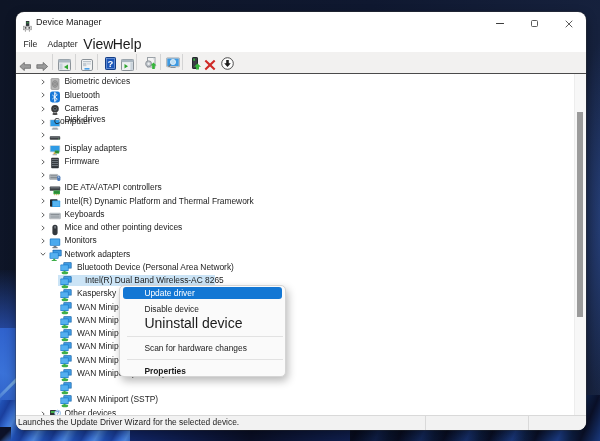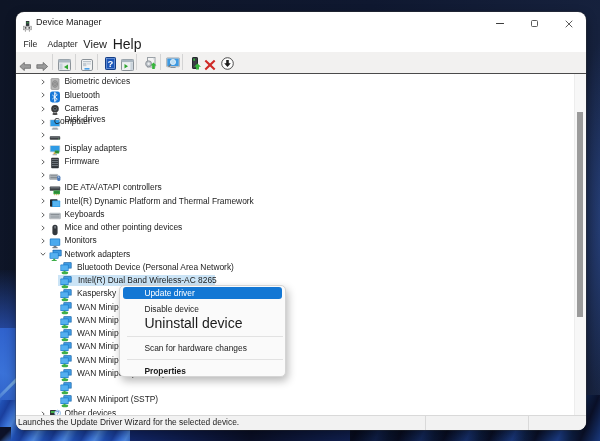--- a/index.html
+++ b/index.html
@@ -40,21 +40,21 @@
       </svg>
     <svg style="position:absolute;left:515px;top:8px" width="7" height="7" viewBox="0 0 7 7">
         <rect x="0.5" y="0.5" width="6" height="6" rx="1" fill="none" stroke="#4a4a4a" stroke-width="0.9"></rect>
       </svg>
     <svg style="position:absolute;left:549px;top:8px" width="8" height="8" viewBox="0 0 8 8">
         <path d="M0.7 0.7 L7.3 7.3 M7.3 0.7 L0.7 7.3" stroke="#4a4a4a" stroke-width="0.9"></path>
       </svg>
 
     <div class="tl" style="left:7.4px;top:24px;height:16px;line-height:16px;font-size:8.6px">File</div>
     <div class="tl" style="left:31.6px;top:24px;height:16px;line-height:16px;font-size:8.6px">Adapter</div>
-    <div class="tl" style="left:67.3px;top:24px;height:16px;line-height:16px;font-size:11px">View</div>
+    <div class="tl" style="left:67.3px;top:24px;height:16px;line-height:16px;font-size:14px">View</div>
     <div class="tl" style="left:96.7px;top:24px;height:16px;line-height:16px;font-size:14px">Help</div>
 
     <div style="position:absolute;left:0;top:40px;width:570px;height:22px;background:#f2f1f0;border-bottom:1px solid #4a4a4a"></div>
     <div style="position:absolute;left:35.8px;top:42px;width:1px;height:16px;background:#d4d4d4"></div>
       <div style="position:absolute;left:58.7px;top:42px;width:1px;height:16px;background:#d4d4d4"></div>
       <div style="position:absolute;left:80.5px;top:42px;width:1px;height:16px;background:#d4d4d4"></div>
       <div style="position:absolute;left:120.1px;top:42px;width:1px;height:16px;background:#d4d4d4"></div>
       <div style="position:absolute;left:144.1px;top:42px;width:1px;height:16px;background:#d4d4d4"></div>
       <div style="position:absolute;left:165.9px;top:42px;width:1px;height:16px;background:#d4d4d4"></div>
       <div style="position:absolute;left:2.6999999999999993px;top:45.0px"><svg width="12.5" height="9" viewBox="0 0 13 10">
@@ -266,21 +266,21 @@
       <div class="tl" style="left:61px;top:248.8px;height:13.26px;line-height:13.26px">Bluetooth Device (Personal Area Network)</div>
 <div style="position:absolute;left:41.5px;top:262.5px;width:157.5px;height:11px;background:#cbe4f6;"></div>
       <div style="position:absolute;left:44px;top:262.7px;width:12px;height:12px"><svg width="12" height="13" viewBox="0 0 12 13">
           <rect x="3.4" y="0.3" width="8.2" height="6.2" rx="0.6" fill="#1565ad"></rect>
           <rect x="4.1" y="1" width="6.8" height="4.8" fill="#3e9ae2"></rect>
           <rect x="0.4" y="2.6" width="8.2" height="6.4" rx="0.6" fill="#1d7ccc"></rect>
           <rect x="1.1" y="3.3" width="6.8" height="5" fill="#55b0f0"></rect>
           <rect x="3.6" y="8.8" width="1.8" height="1.2" fill="#3fae49"></rect>
           <ellipse cx="4.9" cy="10.7" rx="3.3" ry="1.5" fill="#3fae49"></ellipse>
         </svg></div>
-      <div class="tl" style="left:62px;top:262.1px;height:13.26px;line-height:13.26px">Intel(R) Dual Band Wireless-AC 8265</div>
+      <div class="tl" style="left:69px;top:262.1px;height:13.26px;line-height:13.26px">Intel(R) Dual Band Wireless-AC 8265</div>
 <div style="position:absolute;left:44px;top:276.0px;width:12px;height:12px"><svg width="12" height="13" viewBox="0 0 12 13">
           <rect x="3.4" y="0.3" width="8.2" height="6.2" rx="0.6" fill="#1565ad"></rect>
           <rect x="4.1" y="1" width="6.8" height="4.8" fill="#3e9ae2"></rect>
           <rect x="0.4" y="2.6" width="8.2" height="6.4" rx="0.6" fill="#1d7ccc"></rect>
           <rect x="1.1" y="3.3" width="6.8" height="5" fill="#55b0f0"></rect>
           <rect x="3.6" y="8.8" width="1.8" height="1.2" fill="#3fae49"></rect>
           <ellipse cx="4.9" cy="10.7" rx="3.3" ry="1.5" fill="#3fae49"></ellipse>
         </svg></div>
       <div class="tl" style="left:61px;top:275.4px;height:13.26px;line-height:13.26px">Kaspersky Security Data Escort Adapter</div>
 <div style="position:absolute;left:44px;top:289.2px;width:12px;height:12px"><svg width="12" height="13" viewBox="0 0 12 13">

